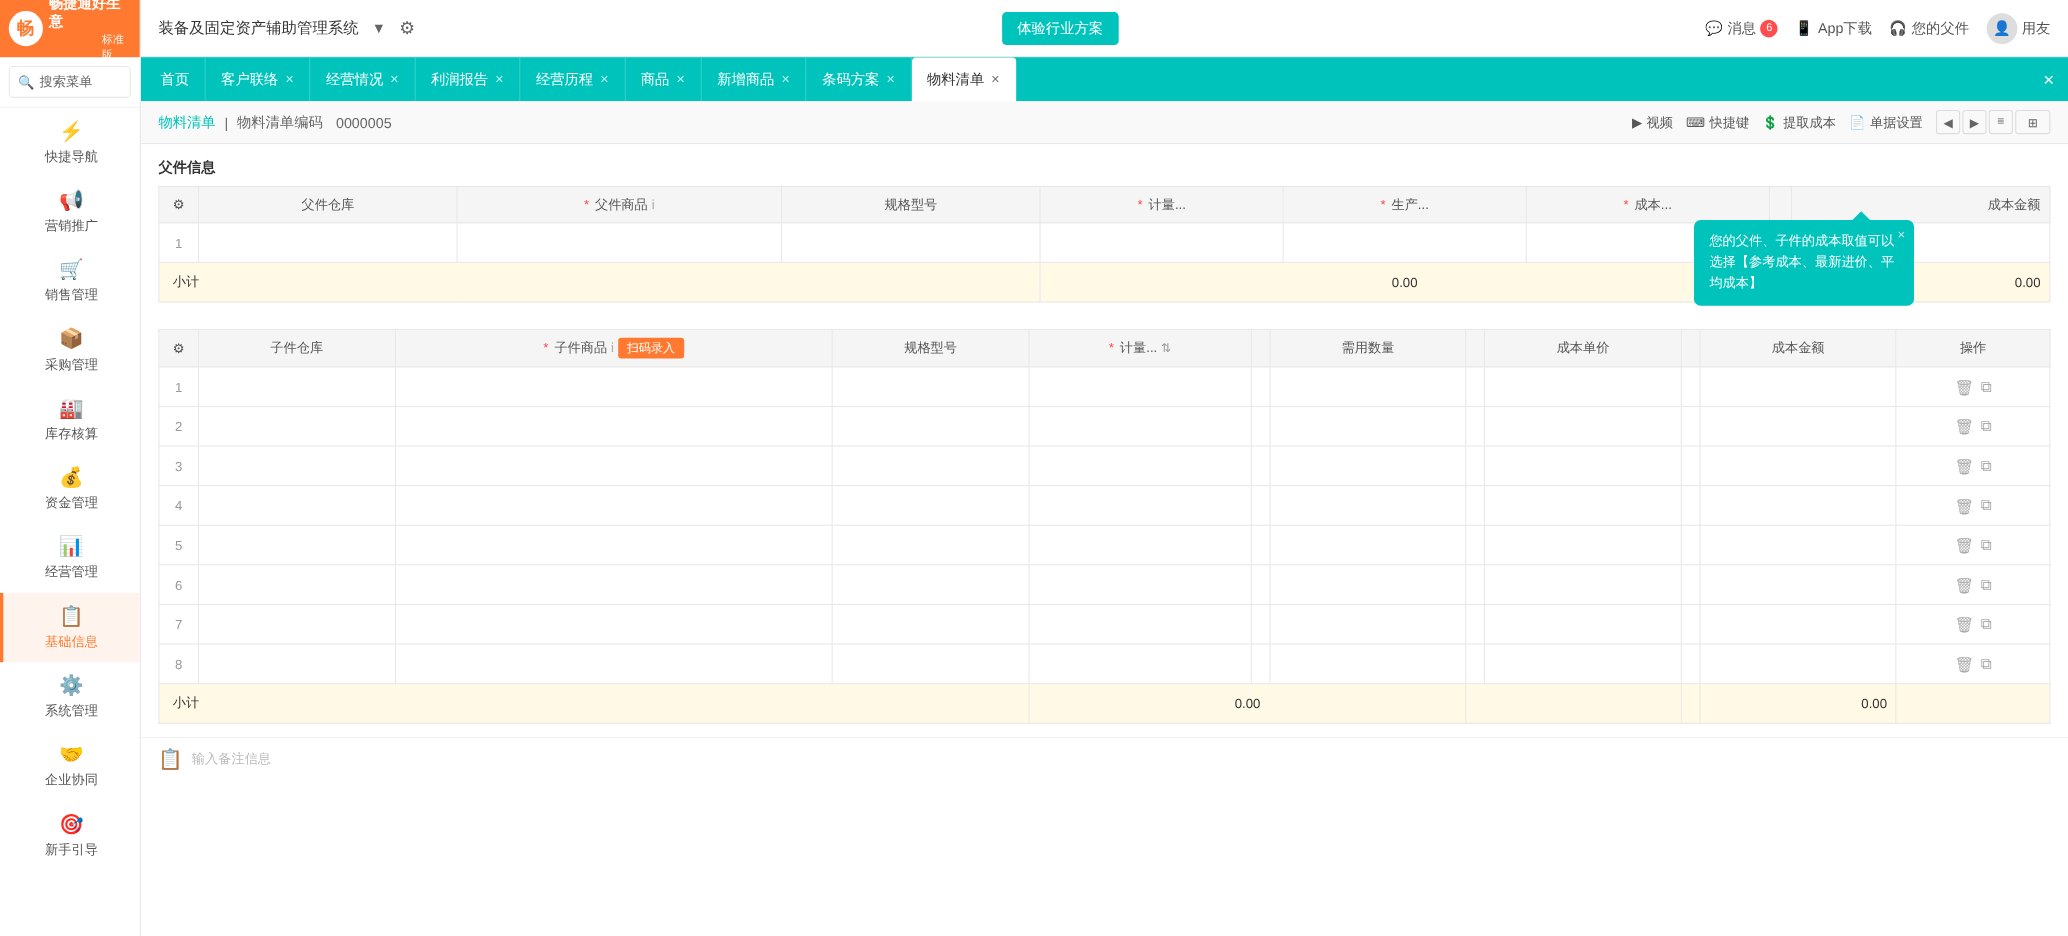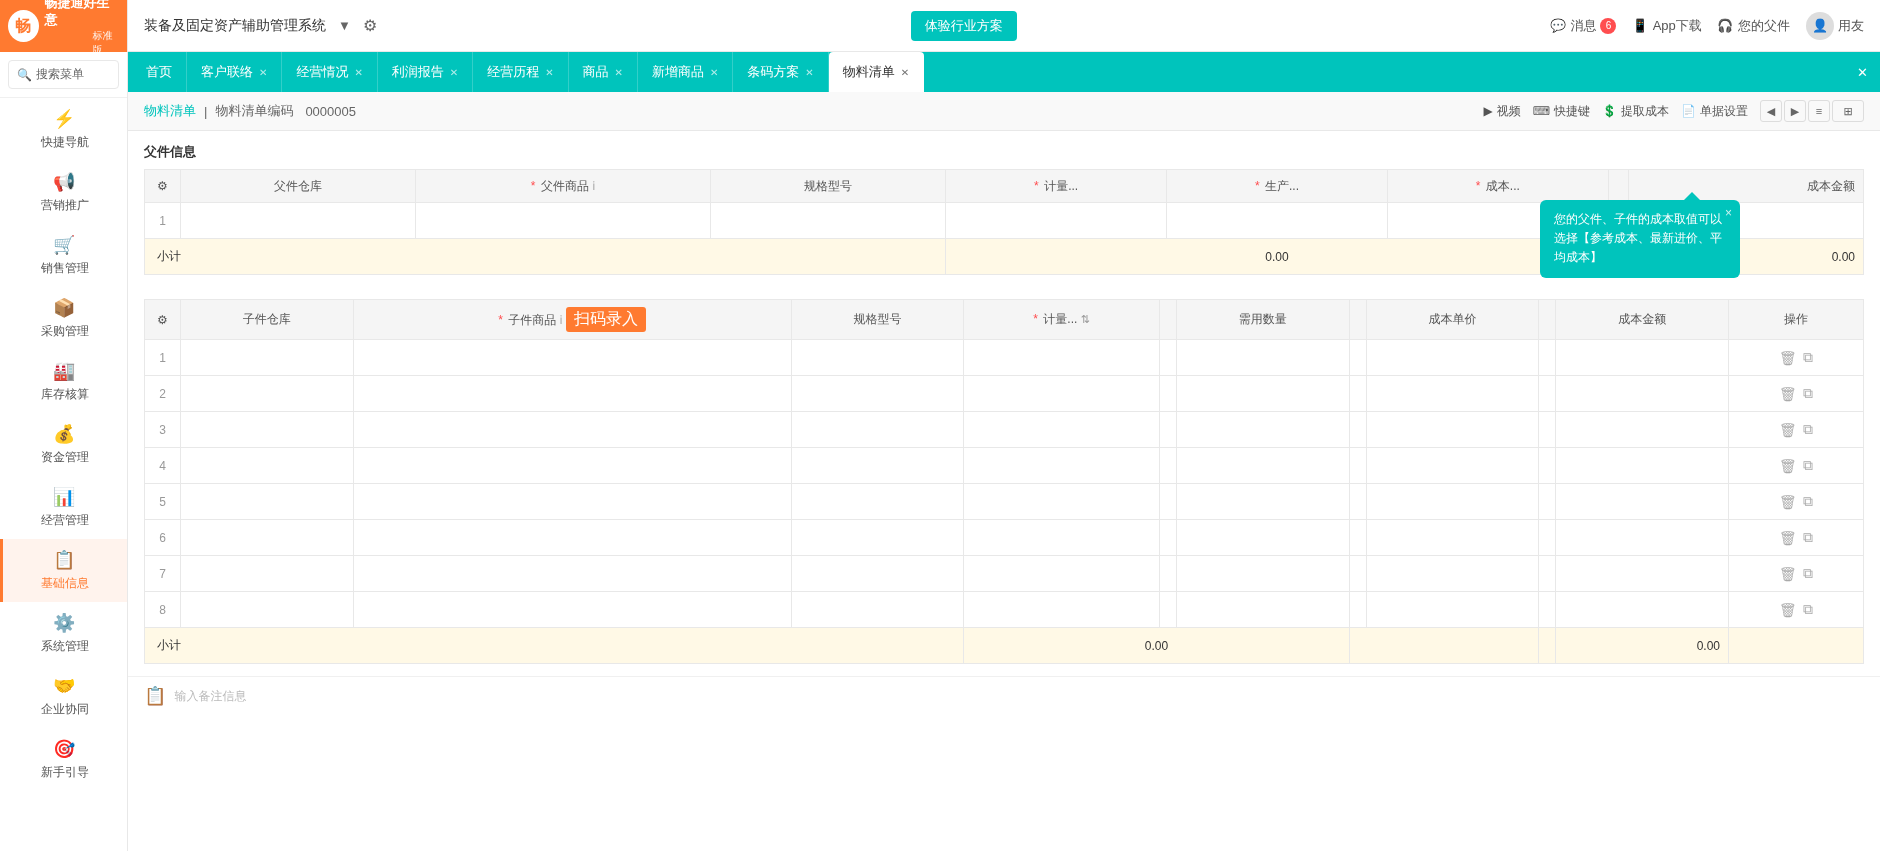--- a/index.html
+++ b/index.html
@@ -196,21 +196,21 @@
       width: 30px;
     }
     .required-star { color: #ff4d4f; margin-right: 2px; }
     .th-icon { color: #999; cursor: pointer; font-size: 11px; }
     .scan-btn {
       background: #ff7a30;
       color: #fff;
       border: none;
       border-radius: 3px;
       padding: 2px 8px;
-      font-size: 16px;
+      font-size: 11px;
       cursor: pointer;
     }
     .col-settings { width: 36px; background: #f5f5f5; }
 
     
     .tooltip-box {
       position: absolute;
       top: 108px;
       right: 140px;
       background: #00c4bc;

